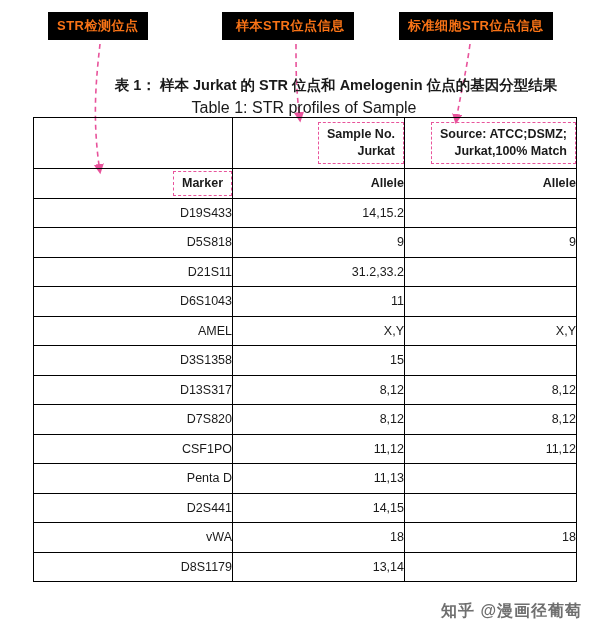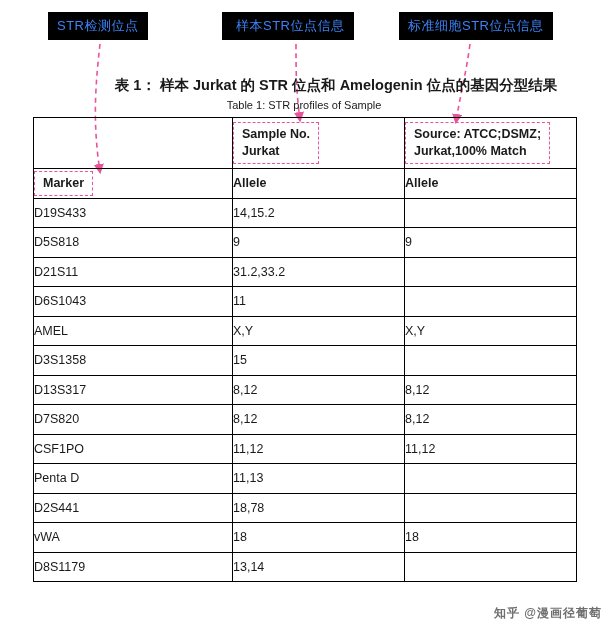--- a/index.html
+++ b/index.html
@@ -13,23 +13,23 @@
     font-family: "Liberation Sans", sans-serif;
     color: #1a1a1a;
     position: relative;
     overflow: hidden;
   }
 
   
   .callout {
     position: absolute;
     background: #000000;
-    color: #3b82f6;
+    color: #f97316;
     font-size: 13px;
-    font-weight: 400;
+    font-weight: 700;
     padding: 5px 9px;
     white-space: nowrap;
     letter-spacing: 0.5px;
   }
   #callout-1 { left: 48px;  top: 12px; }
   #callout-2 { left: 222px; top: 12px; padding-left: 14px; }
   #callout-3 { left: 399px; top: 12px; }
 
   
   .arrow-svg {
@@ -52,40 +52,40 @@
     font-weight: 700;
     color: #1a1a1a;
     padding-left: 32px;
   }
   .title-en {
     position: absolute;
     left: 0;
     top: 99px;
     width: 608px;
     text-align: center;
-    font-size: 11px;
+    font-size: 16px;
     color: #1a1a1a;
   }
 
   
   .table-wrap {
     position: absolute;
     left: 33px;
     top: 117px;
     width: 543px;
   }
   table.str {
     border-collapse: collapse;
     width: 543px;
     table-layout: fixed;
   }
   table.str td {
     border: 1px solid #000000;
     height: 28.5px;
-    text-align: left;
+    text-align: right;
     vertical-align: middle;
     font-size: 12.5px;
     padding: 0;
   }
   table.str tr.header-row td {
     height: 50px;
   }
   col.c1 { width: 199px; }
   col.c2 { width: 172px; }
   col.c3 { width: 172px; }
@@ -104,23 +104,23 @@
     display: inline-block;
     border: 1.6px dashed #e8539b;
     padding: 3px 8px;
     font-weight: 700;
     line-height: 1.35;
   }
 
   
   .watermark {
     position: absolute;
-    right: 6px;
+    right: 26px;
     bottom: 4px;
-    font-size: 12px;
+    font-size: 16px;
     color: #9a9a9a;
     font-weight: 700;
     letter-spacing: 1px;
   }
   .wm-logo {
     color: #6f6f6f;
   }
 </style>
 </head>
 <body>
@@ -221,21 +221,21 @@
           <td>11,12</td>
           <td>11,12</td>
         </tr>
         <tr>
           <td>Penta D</td>
           <td>11,13</td>
           <td></td>
         </tr>
         <tr>
           <td>D2S441</td>
-          <td>18,78</td>
+          <td>14,15</td>
           <td></td>
         </tr>
         <tr>
           <td>vWA</td>
           <td>18</td>
           <td>18</td>
         </tr>
         <tr>
           <td>D8S1179</td>
           <td>13,14</td>

